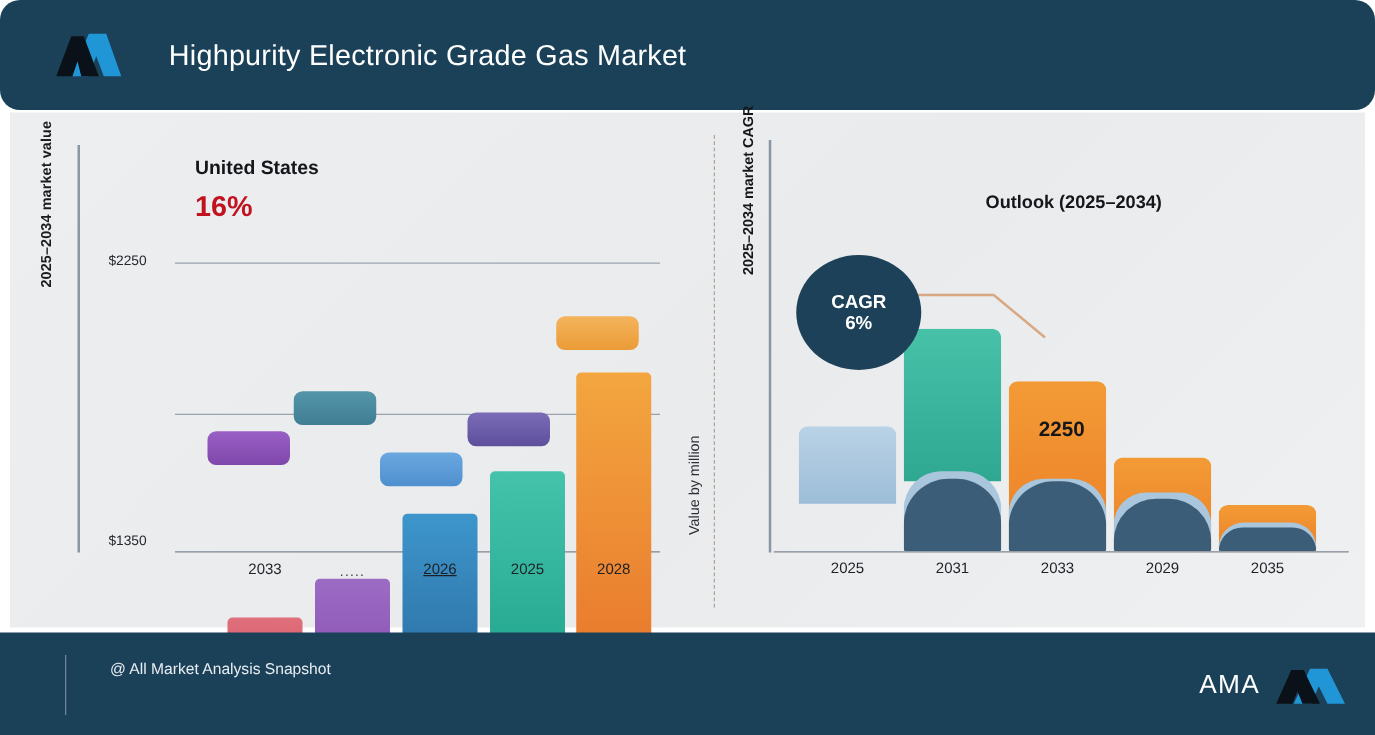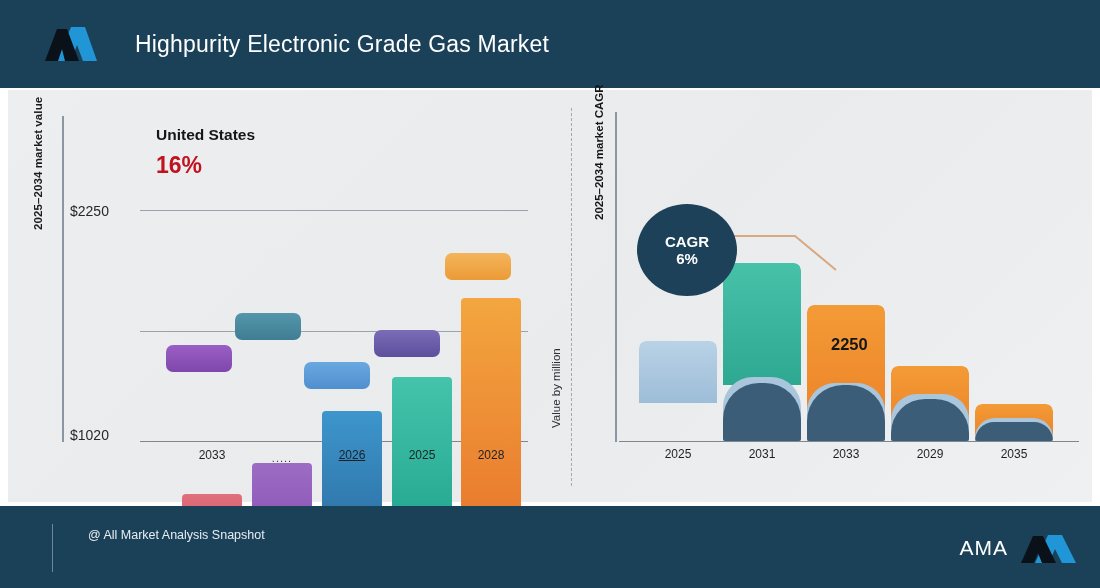--- a/index.html
+++ b/index.html
@@ -13,21 +13,21 @@
     position: relative;
     width: 1100px; height: 588px;
     background: #ffffff;
   }
 
   
   .header {
     position: absolute; left: 0; top: 0;
     width: 1100px; height: 88px;
     background: #1b4159;
-    display: flex; align-items: center;
+    display: flex; align-items: center; border-radius: 16px;
   }
   .header-logo {
     margin-left: 45px;
     width: 54px; height: 42px;
     position: relative;
   }
   .header-title {
     margin-left: 36px;
     color: #ffffff;
     font-size: 23px;
@@ -79,22 +79,22 @@
     position: absolute; height: 1px; background: #9aa3ac;
   }
   .g1 { left: 110px; top: 120px; width: 388px; }
   .g2 { left: 110px; top: 241px; width: 388px; }
   .axis-h-left {
     position: absolute; left: 110px; top: 351px;
     width: 388px; height: 1px; background: #7d8792;
   }
   .ytick {
     position: absolute;
-    font-size: 14px; color: #25282c;
-    text-align: left; width: 64px;
+    font-size: 11px; color: #25282c;
+    text-align: center; width: 64px;
   }
   .ytick-top { left: 40px; top: 113px; }
   .ytick-bot { left: 40px; top: 337px; }
 
   .lbar {
     position: absolute;
     border-radius: 4px;
   }
   .lcap {
     position: absolute;
@@ -243,21 +243,21 @@
         <div class="axis-v-left"></div>
 
         <div class="region-title">United States</div>
         <div class="region-pct">16%</div>
 
         <div class="gridline g1"></div>
         <div class="gridline g2"></div>
         <div class="axis-h-left"></div>
 
         <div class="ytick ytick-top">$2250</div>
-        <div class="ytick ytick-bot">$1020</div>
+        <div class="ytick ytick-bot">$1350</div>
 
         <div class="lcap" style="left:136px; top:255px; width:66px; height:27px; background:linear-gradient(180deg,#9a5fc4,#7f47ab);"></div>
         <div class="lcap" style="left:205px; top:223px; width:66px; height:27px; background:linear-gradient(180deg,#5596aa,#3f7d92);"></div>
         <div class="lcap" style="left:274px; top:272px; width:66px; height:27px; background:linear-gradient(180deg,#6aa8e0,#4f8fce);"></div>
         <div class="lcap" style="left:344px; top:240px; width:66px; height:27px; background:linear-gradient(180deg,#7a6cb5,#5d4f9c);"></div>
         <div class="lcap" style="left:415px; top:163px; width:66px; height:27px; background:linear-gradient(180deg,#f4b45c,#eb9b36);"></div>
 
         <div class="lbar" style="left:152px; top:404px; width:60px; height:47px; background:linear-gradient(180deg,#e0707c,#cf5566);"></div>
         <div class="lbar" style="left:222px; top:373px; width:60px; height:78px; background:linear-gradient(180deg,#9c6cc4,#8951b1);"></div>
         <div class="lbar" style="left:292px; top:321px; width:60px; height:130px; background:linear-gradient(180deg,#3d96cc,#2c6fa3);"></div>
@@ -273,20 +273,21 @@
         <div class="value-by-million">Value by million</div>
       </div>
 
       <div class="divider"></div>
 
       <div class="right-chart">
 
         <div class="y-axis-label-right">2025–2034 market CAGR</div>
         <div class="axis-v-right"></div>
 
+        <div class="r-sub">Outlook (2025–2034)</div>
 
         <svg class="connector">
           <polyline points="150,146 212,146 253,180" fill="none" stroke="#d8a882" stroke-width="2"></polyline>
         </svg>
 
         <div class="cagr-bubble">
           <div class="c1">CAGR</div>
           <div class="c2">6%</div>
         </div>
 

